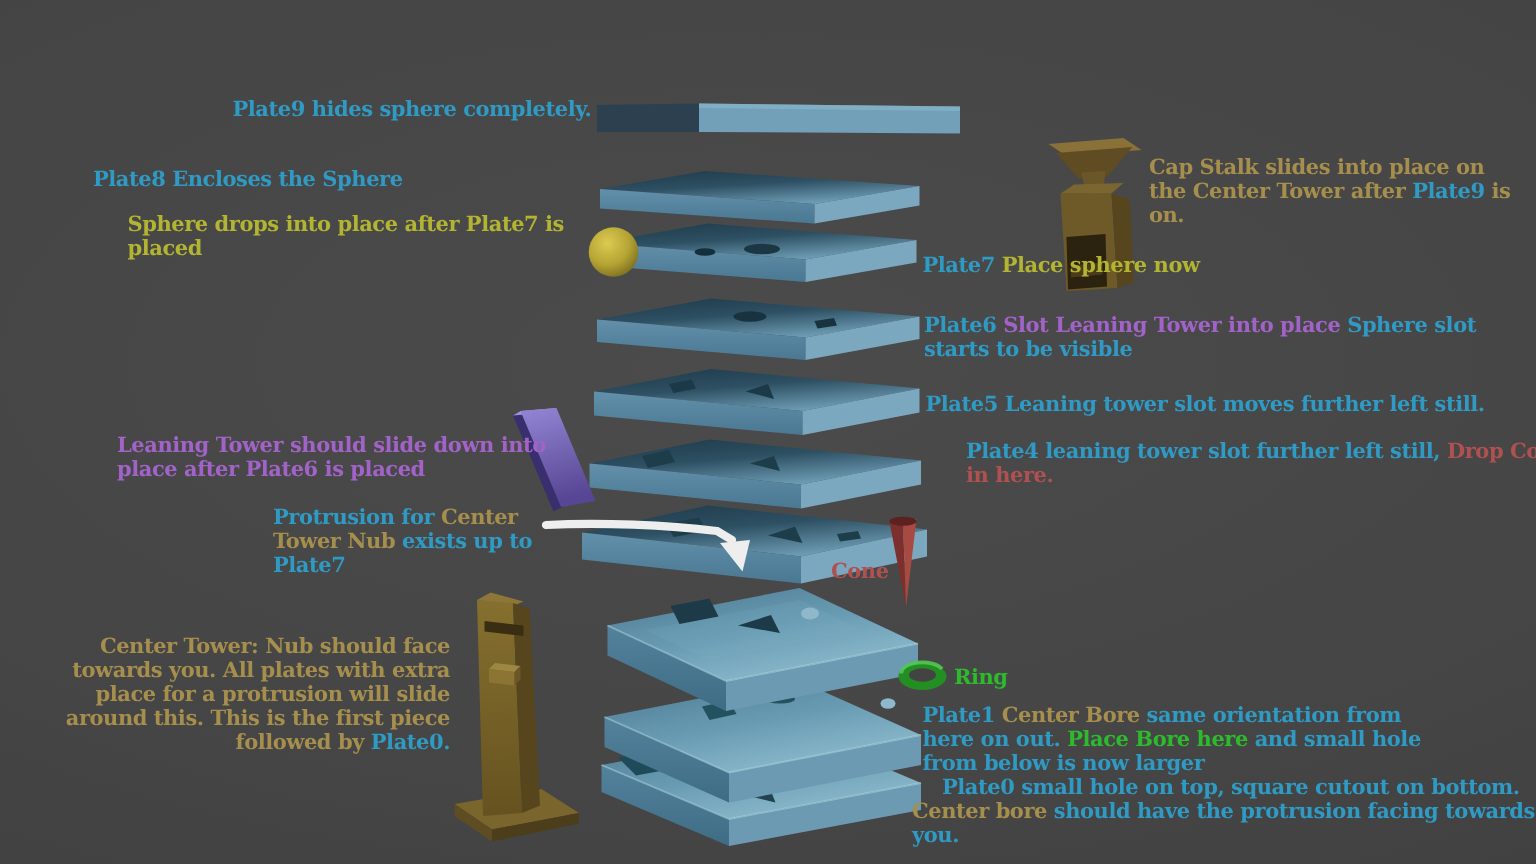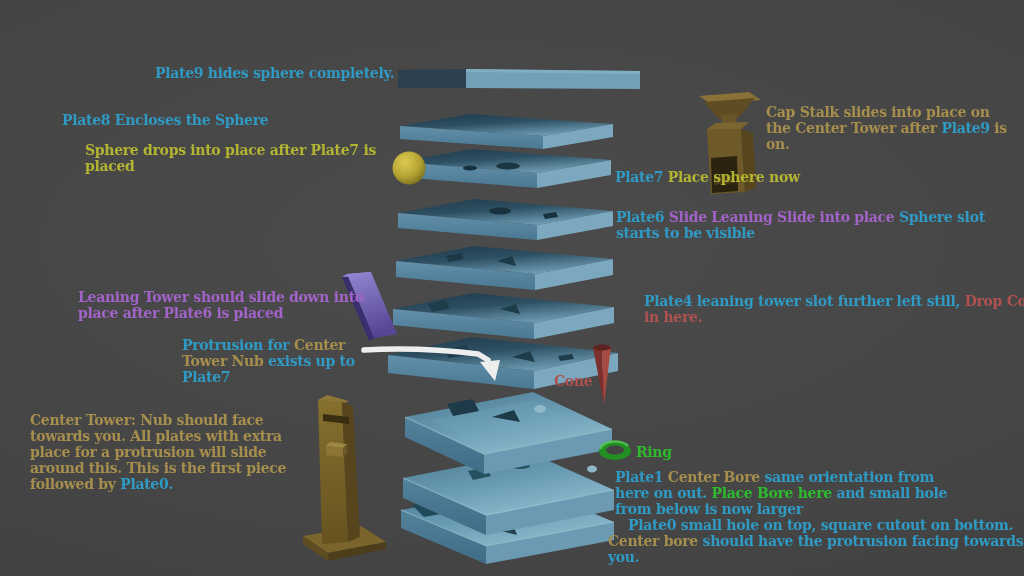--- a/index.html
+++ b/index.html
@@ -18,21 +18,21 @@
   #lbl-sphere{left:85px;top:142px;width:300px;}
   #lbl-capstalk{left:766px;top:104px;width:245px;}
   #lbl-plate7{left:615px;top:169px;white-space:nowrap;}
   #lbl-plate6{left:616px;top:209px;width:392px;}
   #lbl-plate5{left:617px;top:262px;white-space:nowrap;}
   #lbl-plate4{left:644px;top:293px;width:412px;}
   #lbl-leaning{left:78px;top:289px;width:290px;}
   #lbl-protrusion{left:182px;top:337px;width:175px;}
   #lbl-plate3{left:610px;top:344px;width:406px;}
   #lbl-cone{left:554px;top:373px;white-space:nowrap;}
-  #lbl-tower{left:30px;top:412px;width:270px;}
+  #lbl-tower{left:30px;top:423px;width:270px;text-align:right;}
   #lbl-plate2{left:608px;top:405px;width:362px;}
   #lbl-ring{left:636px;top:444px;white-space:nowrap;}
   #lbl-plate1{left:615px;top:469px;width:350px;}
   #lbl-plate0{left:608px;top:517px;width:416px;}
 </style>
 </head>
 <body>
 
 <div id="stage">
 
@@ -220,23 +220,26 @@
 
 <div class="label" id="lbl-capstalk">
   <span style="color: rgb(166, 142, 77);">Cap Stalk slides into place on the Center Tower after </span><span style="color: rgb(47, 154, 196);">Plate9</span><span style="color: rgb(166, 142, 77);"> is on.</span>
 </div>
 
 <div class="label" id="lbl-plate7">
   <span style="color: rgb(47, 154, 196);">Plate7 </span><span style="color: rgb(178, 180, 50);">Place sphere now</span>
 </div>
 
 <div class="label" id="lbl-plate6">
-  <span style="color: rgb(47, 154, 196);">Plate6 </span><span style="color: rgb(162, 99, 200);">Slide Leaning Slide into place </span><span style="color: rgb(47, 154, 196);">Sphere slot starts to be visible</span>
-</div>
-
+  <span style="color: rgb(47, 154, 196);">Plate6 </span><span style="color: rgb(162, 99, 200);">Slot Leaning Tower into place </span><span style="color: rgb(47, 154, 196);">Sphere slot starts to be visible</span>
+</div>
+
+<div class="label" id="lbl-plate5">
+  <span style="color: rgb(47, 154, 196);">Plate5 Leaning tower slot moves further left still.</span>
+</div>
 
 <div class="label" id="lbl-plate4">
   <span style="color: rgb(47, 154, 196);">Plate4 leaning tower slot further left still, </span><span style="color: rgb(176, 81, 81);">Drop Cone in here.</span>
 </div>
 
 <div class="label" id="lbl-leaning">
   <span style="color: rgb(162, 99, 200); margin-top: 22px;">Leaning Tower should slide down into place after Plate6 is placed</span>
 </div>
 
 <div class="label" id="lbl-protrusion">

